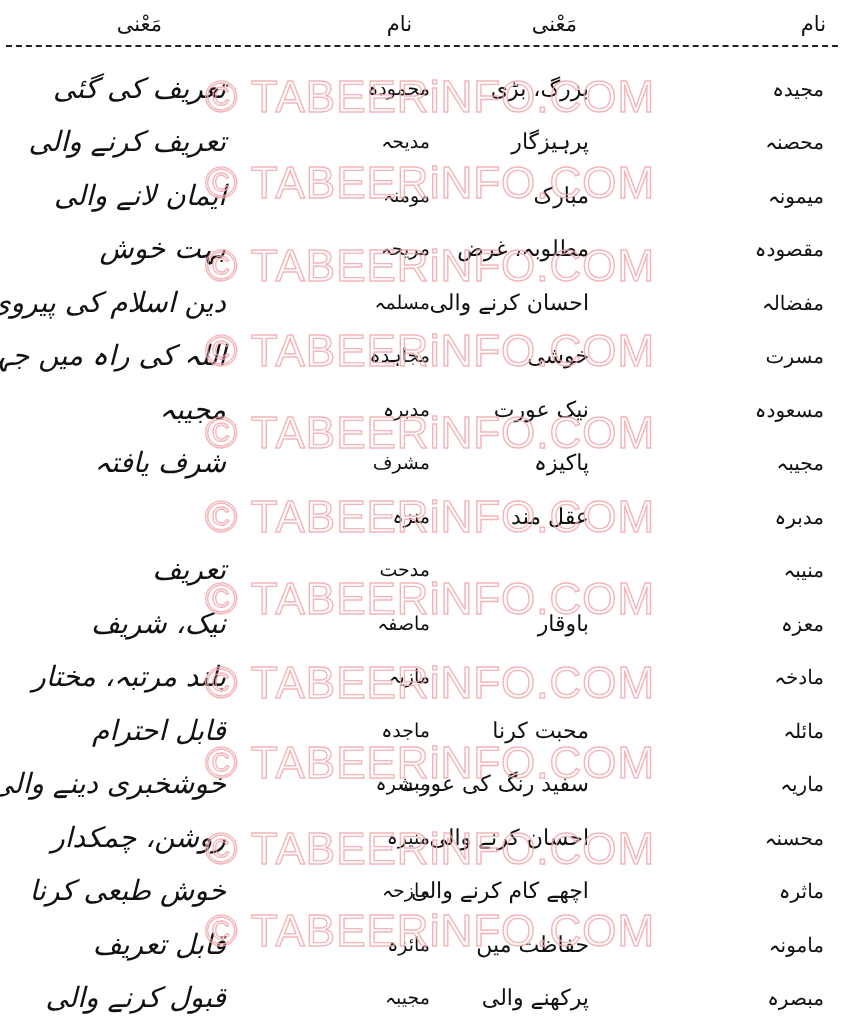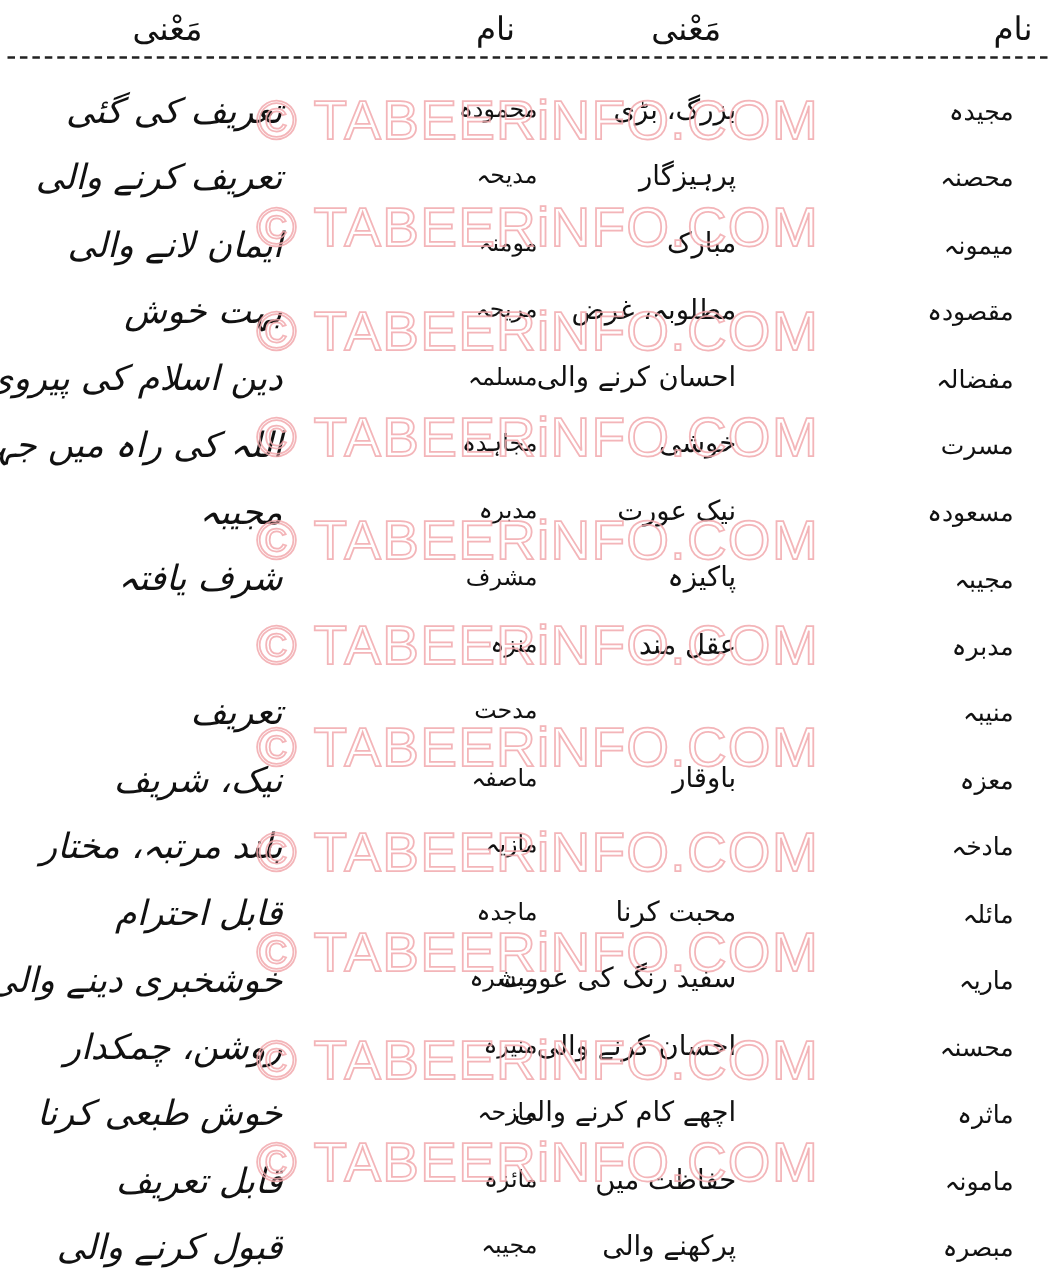--- a/index.html
+++ b/index.html
@@ -26,21 +26,21 @@
     .header {
       position: absolute;
       top: 0;
       left: 0;
       width: 842px;
       height: 46px;
     }
     .header-cell {
       position: absolute;
       top: 4px;
-      font-size: 26px;
+      font-size: 21px;
       line-height: 40px;
       white-space: nowrap;
       font-family: "DejaVu Serif", serif;
     }
     .dotted-rule {
       position: absolute;
       top: 45px;
       left: 6px;
       width: 832px;
       height: 0;
@@ -57,21 +57,21 @@
       height: 53.5px;
     }
     .cell {
       position: absolute;
       top: 50%;
       transform: translateY(-50%);
       white-space: nowrap;
       line-height: 1.2;
       font-family: "DejaVu Serif", serif;
     }
-    .col-name1 { right: 31px;  font-size: 20px; text-align: center; }
+    .col-name1 { right: 18px;  font-size: 20px; text-align: center; }
     .col-mean1 { right: 253px; font-size: 22px; text-align: center; }
     .col-name2 { right: 412px; font-size: 19px; font-family: Liberation Serif, serif; }
     .col-mean2 { right: 616px; font-size: 28px; font-style: italic; }
 
     
     .watermark-layer {
       position: absolute;
       left: 0; top: 0;
       width: 842px; height: 1029px;
       pointer-events: none;

